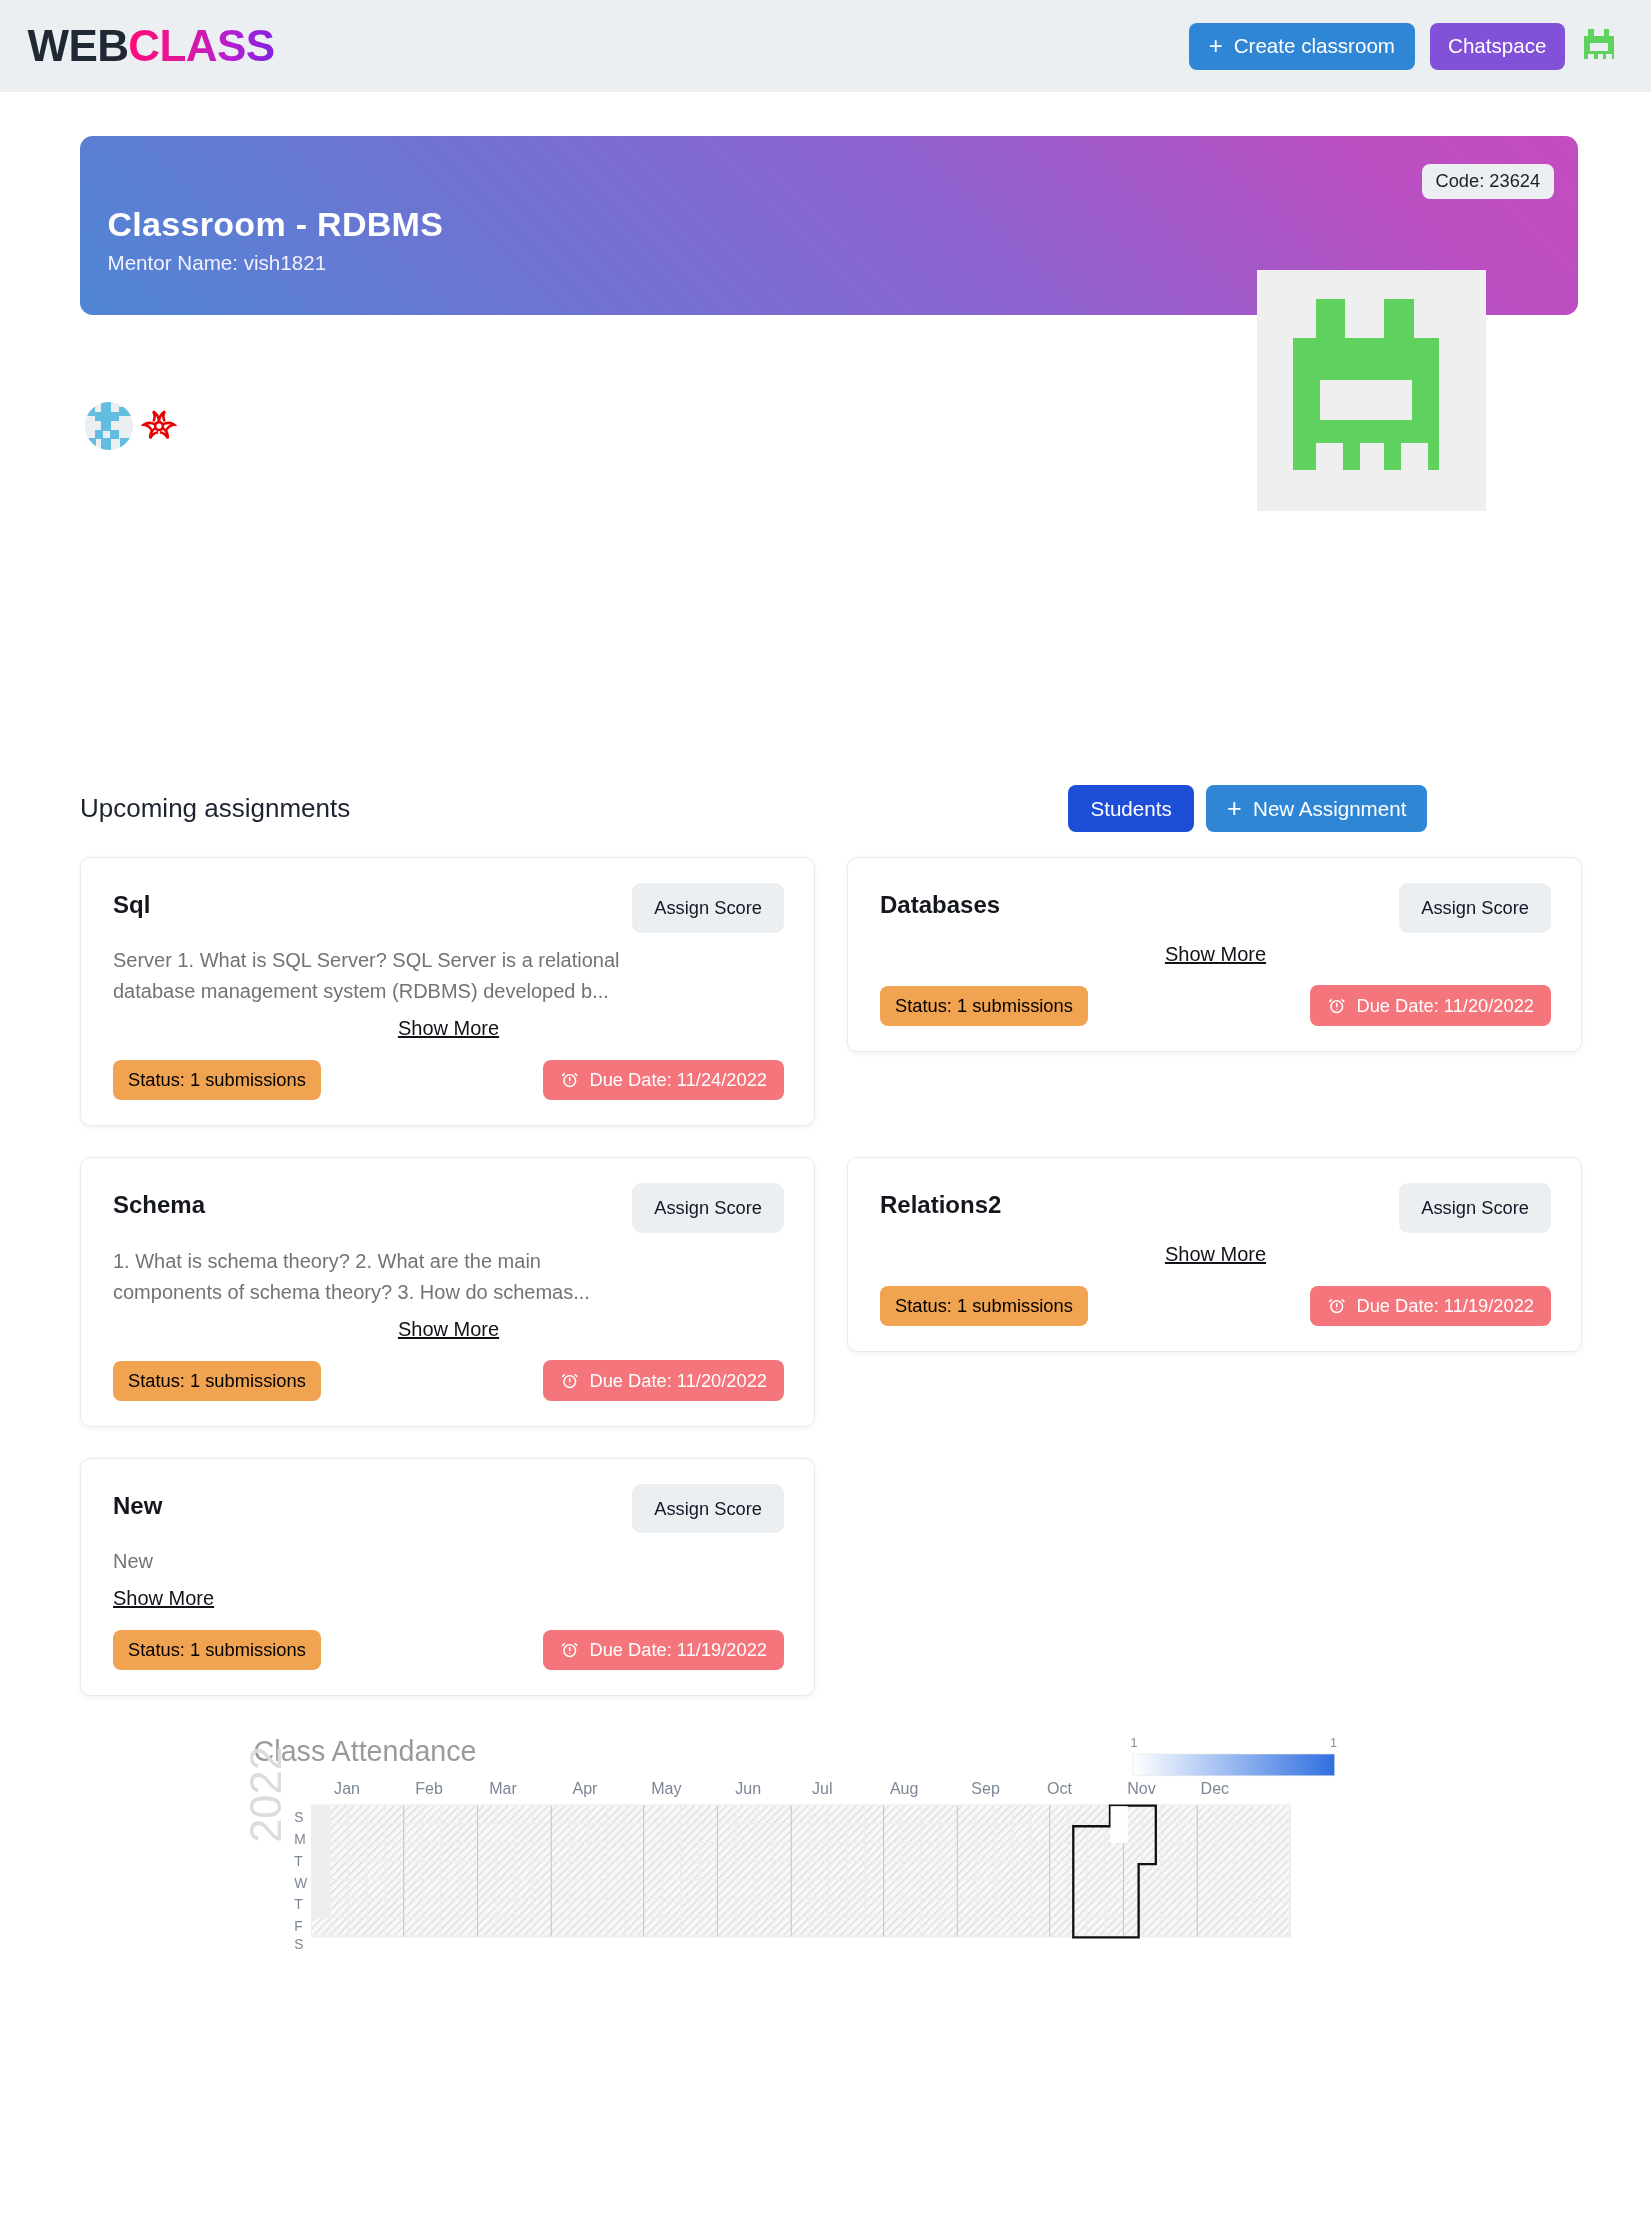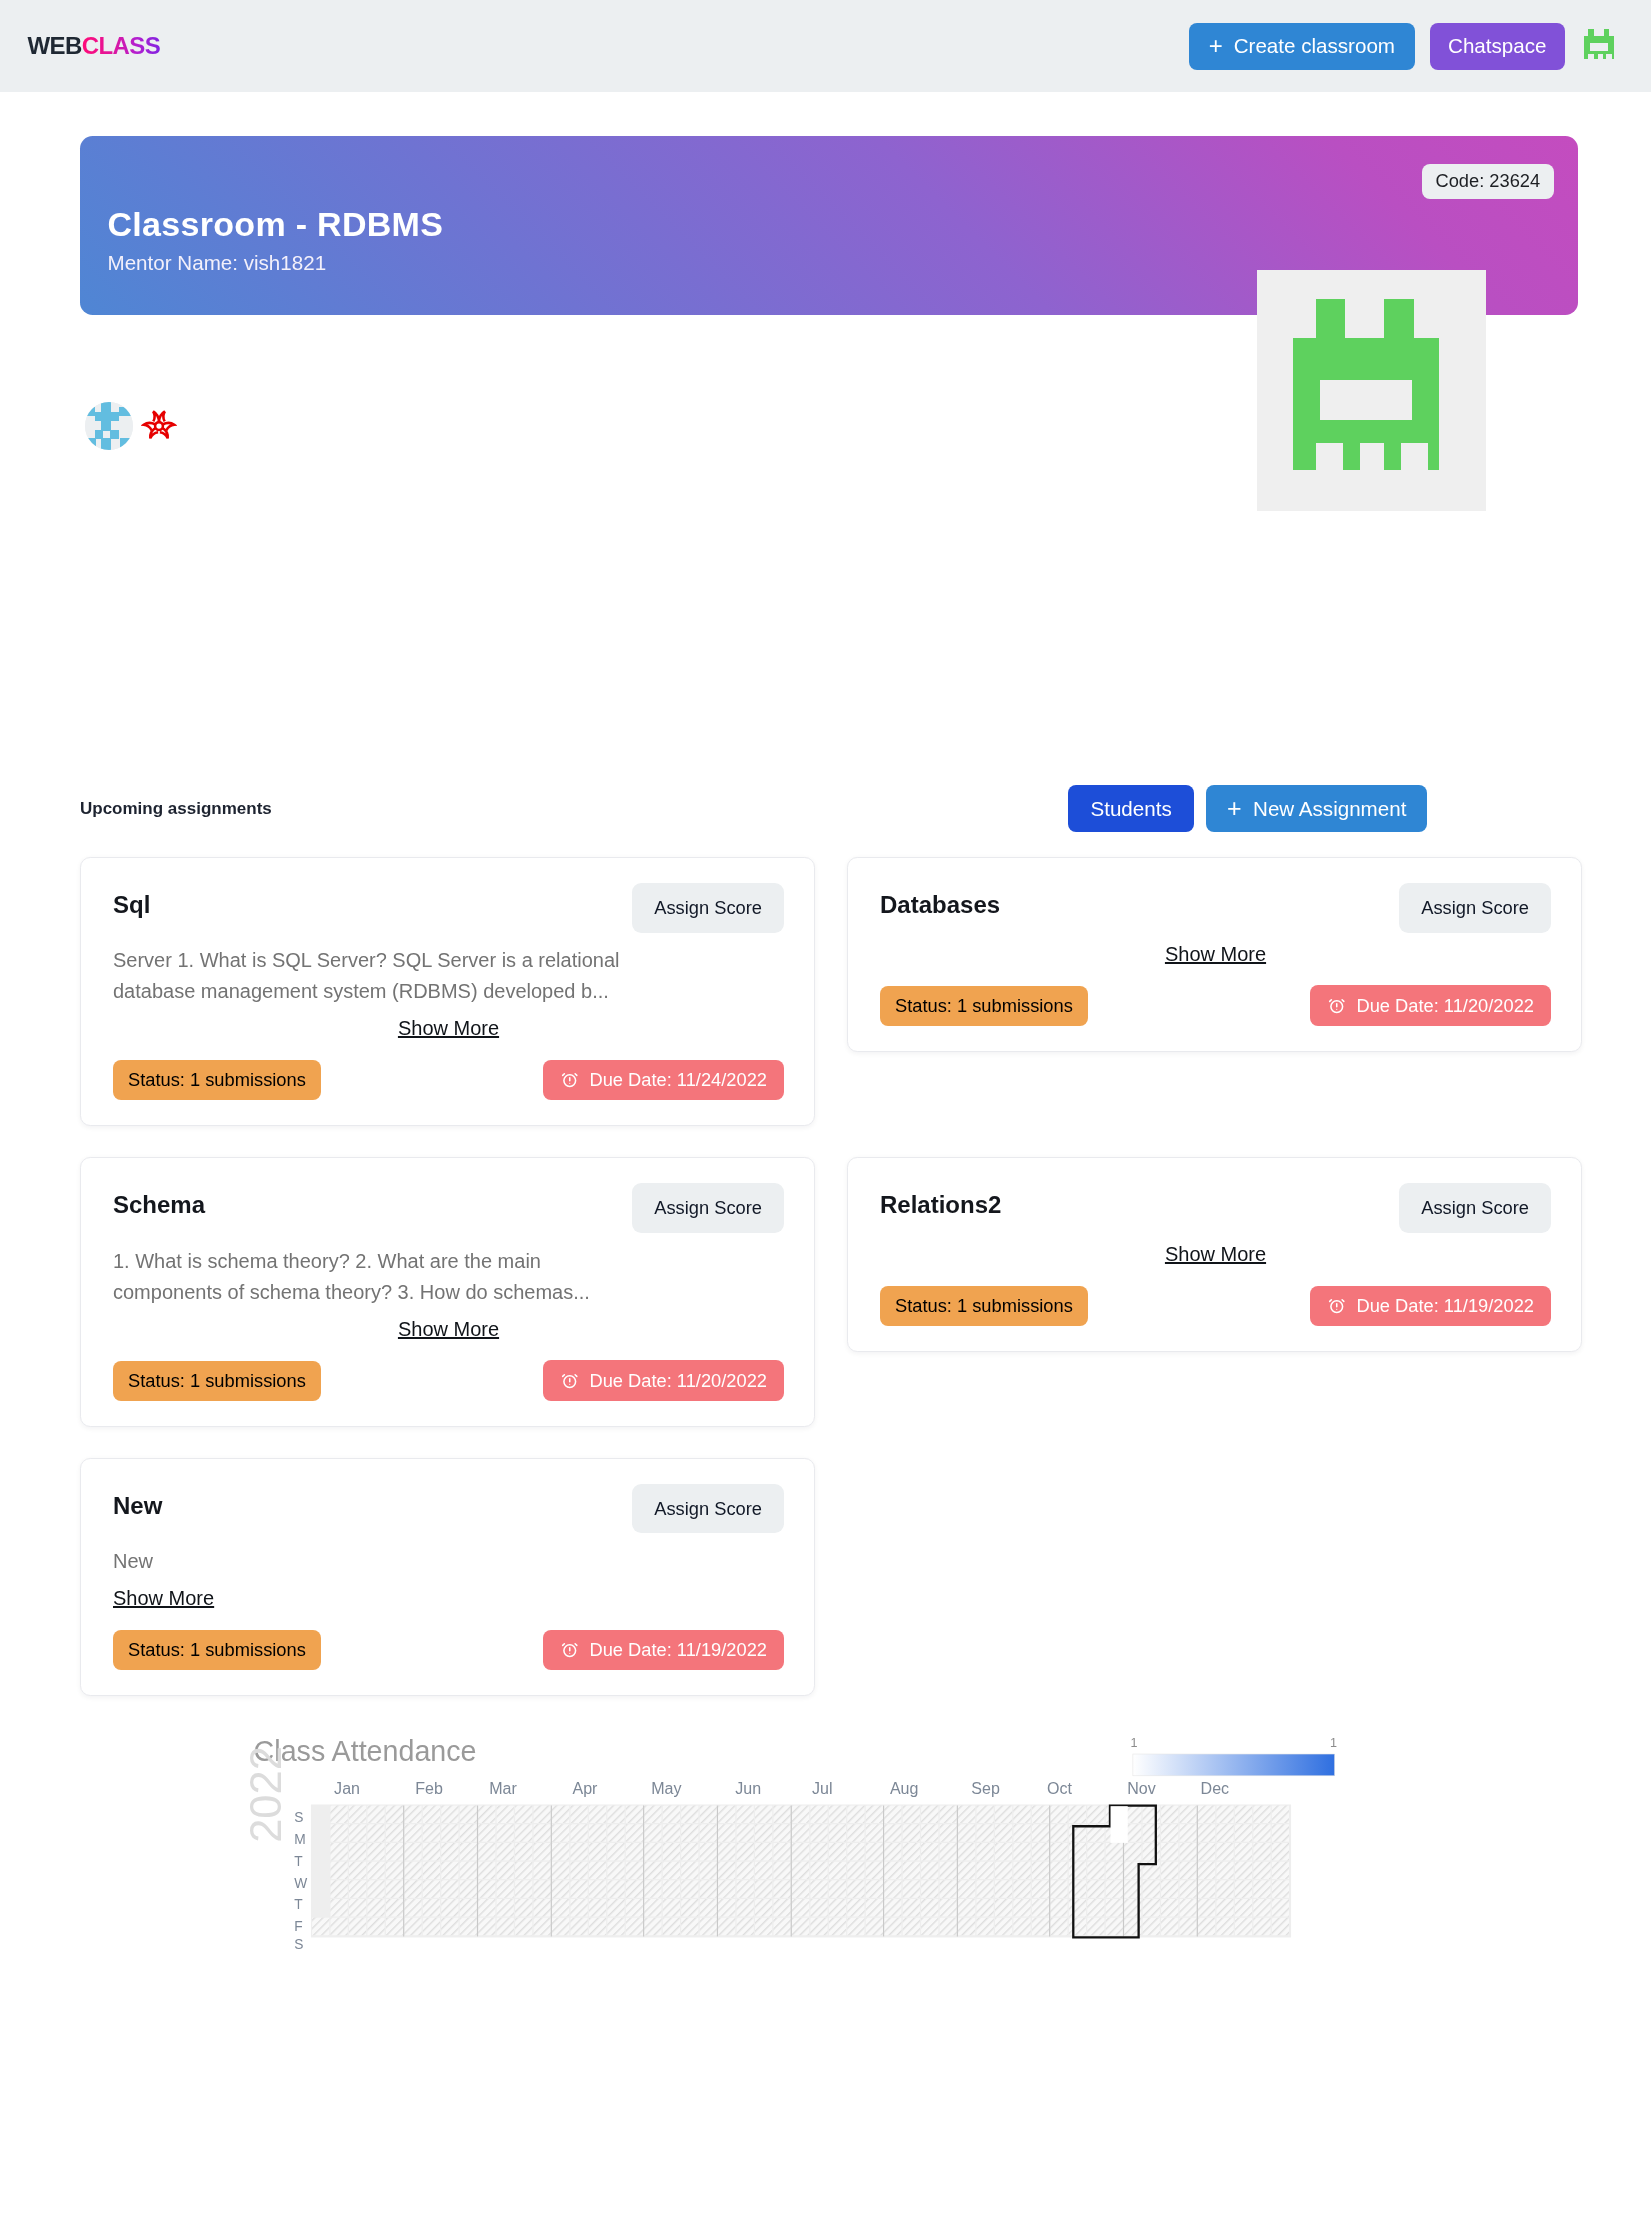--- a/index.html
+++ b/index.html
@@ -12,21 +12,21 @@
 
   
   .navbar {
     height: 92px;
     background: #eceff1;
     display: flex;
     align-items: center;
     padding: 0 29px 0 27.5px;
   }
   .brand {
-    font-size: 24px;
+    font-size: 44px;
     font-weight: bold;
     letter-spacing: -0.6px;
     line-height: 1;
     white-space: nowrap;
   }
   .brand .web { color: #1f2833; }
   .brand .class {
     background: linear-gradient(90deg, #ff0a78 0%, #e0179c 38%, #b31fd0 70%, #8223e0 100%);
     -webkit-background-clip: text;
     background-clip: text;
@@ -122,21 +122,21 @@
   .emoji-bio { width: 36px; height: 36px; display: block; }
 
   
   .assign-head {
     position: relative;
     margin: 0 80px 0 80px;
     padding-top: 470px;
     display: flex;
     align-items: center;
   }
-  .assign-title { font-size: 17px; font-weight: bold; color: #1d2330; }
+  .assign-title { font-size: 26px; font-weight: normal; color: #1d2330; }
   .assign-actions { margin-left: auto; display: flex; gap: 12.6px; align-items: center; }
   .btn-students {
     background: #1d4ed8;
     color: #fff; border: none;
     border-radius: 8px;
     height: 47px; padding: 0 22px;
     font-size: 20.6px; cursor: pointer;
     font-family: "Liberation Sans", sans-serif;
   }
   .btn-newassign {

